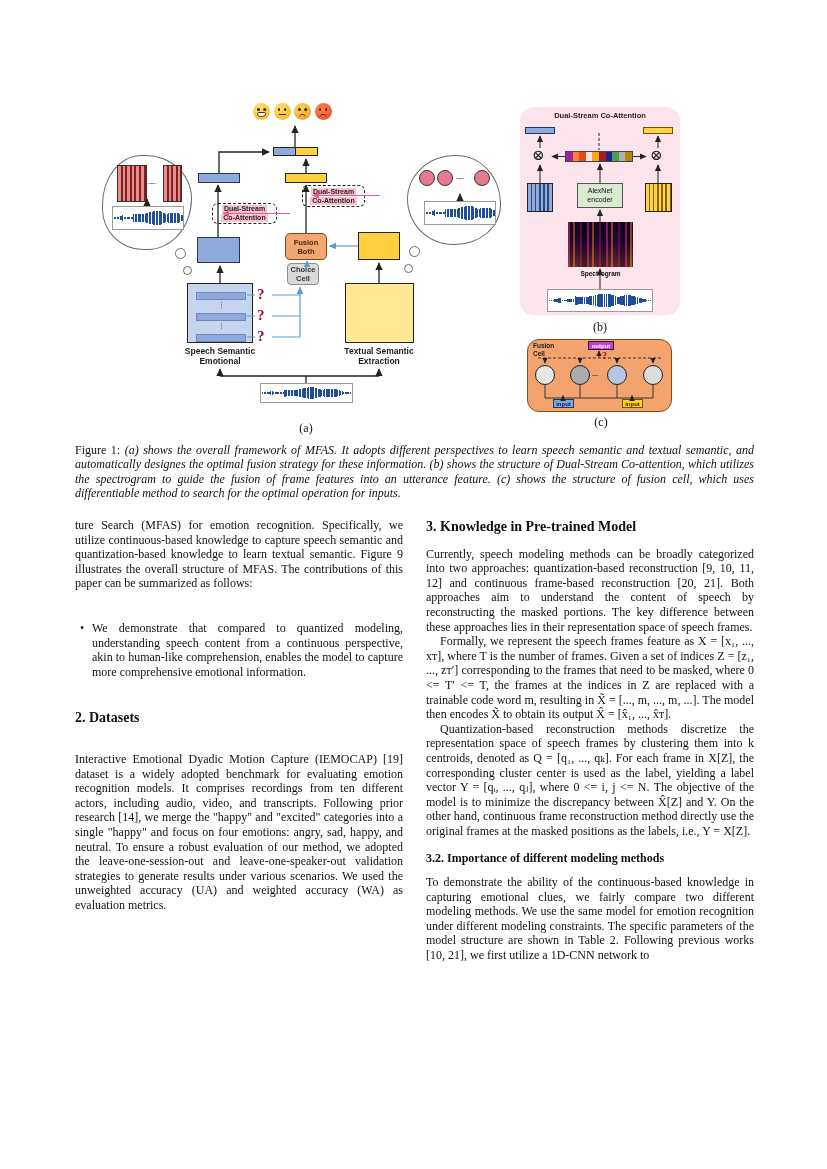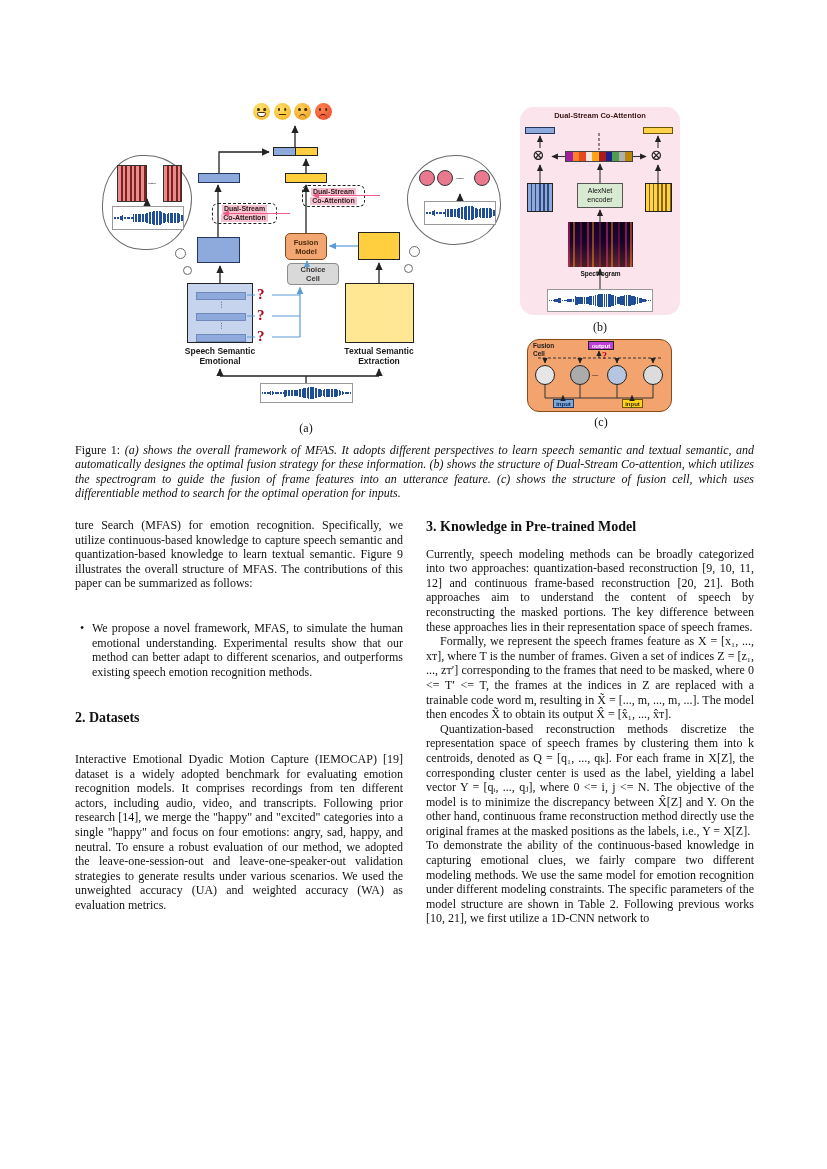--- a/index.html
+++ b/index.html
@@ -91,23 +91,23 @@
       <span>Dual-Stream</span>
       <span>Co-Attention</span>
     </div>
     <div class="abs node dashedbox" style="left:227px;top:90px;width:63px;height:22px">
       <span>Dual-Stream</span>
       <span>Co-Attention</span>
     </div>
 
     <div class="abs node" style="left:122px;top:142px;width:43px;height:26px;background:#8ea9db;border:1.3px solid #24365e"></div>
     <div class="abs node flab" style="left:210px;top:138px;width:42px;height:27px;background:#f2a772;border:1.3px solid #80491a;border-radius:5px;font-size:7.5px;line-height:9px;display:flex;align-items:center;justify-content:center;color:#4d2a08">Fusion
-Model</div>
+Both</div>
     <div class="abs node" style="left:283px;top:137px;width:42px;height:28px;background:#ffcf40;border:1.3px solid #222"></div>
-    <div class="abs node flab" style="left:212px;top:168px;width:52px;height:22px;background:#d9d9d9;border:1.2px solid #8c8c8c;border-radius:4px;font-size:7.5px;line-height:9px;display:flex;align-items:center;justify-content:center;color:#333">Choice
+    <div class="abs node flab" style="left:212px;top:168px;width:32px;height:22px;background:#d9d9d9;border:1.2px solid #8c8c8c;border-radius:4px;font-size:7.5px;line-height:9px;display:flex;align-items:center;justify-content:center;color:#333">Choice
 Cell</div>
 
     <div class="abs node" style="left:112px;top:188px;width:66px;height:60px;background:#c6d4ee;border:1.4px solid #222">
       <div class="abs" style="left:8px;top:8px;width:50px;height:8px;background:#8ea9db;border:0.8px solid #7189b8"></div>
       <div class="abs" style="left:8px;top:29px;width:50px;height:8px;background:#8ea9db;border:0.8px solid #7189b8"></div>
       <div class="abs" style="left:8px;top:50px;width:50px;height:8px;background:#8ea9db;border:0.8px solid #7189b8"></div>
       <span class="vdots" style="left:30px;top:18px">⋮</span>
       <span class="vdots" style="left:30px;top:39px">⋮</span>
     </div>
     <div class="abs node" style="left:270px;top:188px;width:69px;height:60px;background:#ffe794;border:1.4px solid #222"></div>
@@ -467,26 +467,27 @@
         <path d="M557,305 L557,300.5" marker-end="url(#aB)"></path>
       </g>
     </svg>
   </div>
 
   <p class="caption"><span class="capfix">Figure 1:</span><span> (a) shows the overall framework of MFAS. It adopts different perspectives to learn speech semantic and textual semantic, and automatically designes the optimal fusion strategy for these information. (b) shows the structure of Dual-Stream Co-attention, which utilizes the spectrogram to guide the fusion of frame features into an utterance feature. (c) shows the structure of fusion cell, which uses differentiable method to search for the optimal operation for inputs.</span></p>
 
   <div class="col colL">
     <p>ture Search (MFAS) for emotion recognition. Specifically, we utilize continuous-based knowledge to capture speech semantic and quantization-based knowledge to learn textual semantic. Figure 9 illustrates the overall structure of MFAS. The contributions of this paper can be summarized as follows:</p>
     <ul class="bullets">
-      <li>We propose a novel framework, MFAS, to simulate the human emotional understanding. Experimental results show that our method can better adapt to different scenarios, and outperforms existing speech emotion recognition methods.</li>
+      <li>We demonstrate that compared to quantized modeling, understanding speech content from a continuous perspective, akin to human-like comprehension, enables the model to capture more comprehensive emotional information.</li>
     </ul>
     <h2 class="h-sec h2d">2. Datasets</h2>
     <p>Interactive Emotional Dyadic Motion Capture (IEMOCAP) [19] dataset is a widely adopted benchmark for evaluating emotion recognition models. It comprises recordings from ten different actors, including audio, video, and transcripts. Following prior research [14], we merge the "happy" and "excited" categories into a single "happy" and focus on four emotions: angry, sad, happy, and neutral. To ensure a robust evaluation of our method, we adopted the leave-one-session-out and leave-one-speaker-out validation strategies to generate results under various scenarios. We used the unweighted accuracy (UA) and weighted accuracy (WA) as evaluation metrics.</p>
   </div>
 
   <div class="col colR">
     <h2 class="h-sec h3k">3. Knowledge in Pre-trained Model</h2>
     <p>Currently, speech modeling methods can be broadly categorized into two approaches: quantization-based reconstruction [9, 10, 11, 12] and continuous frame-based reconstruction [20, 21]. Both approaches aim to understand the content of speech by reconstructing the masked portions. The key difference between these approaches lies in their representation space of speech frames.</p>
     <p class="indent">Formally, we represent the speech frames feature as X = [x₁, ..., xᴛ], where T is the number of frames. Given a set of indices Z = [z₁, ..., zᴛ′] corresponding to the frames that need to be masked, where 0 &lt;= T′ &lt;= T, the frames at the indices in Z are replaced with a trainable code word m, resulting in X̃ = [..., m, ..., m, ...]. The model then encodes X̃ to obtain its output X̂ = [x̂₁, ..., x̂ᴛ].</p>
     <p class="indent">Quantization-based reconstruction methods discretize the representation space of speech frames by clustering them into k centroids, denoted as Q = [q₁, ..., qₖ]. For each frame in X[Z], the corresponding cluster center is used as the label, yielding a label vector Y = [qᵢ, ..., qⱼ], where 0 &lt;= i, j &lt;= N. The objective of the model is to minimize the discrepancy between X̂[Z] and Y. On the other hand, continuous frame reconstruction method directly use the original frames at the masked positions as the labels, i.e., Y = X[Z].</p>
+    <h3 class="h-sub s32">3.2. Importance of different modeling methods</h3>
     <p>To demonstrate the ability of the continuous-based knowledge in capturing emotional clues, we fairly compare two different modeling methods. We use the same model for emotion recognition under different modeling constraints. The specific parameters of the model structure are shown in Table 2. Following previous works [10, 21], we first utilize a 1D-CNN network to</p>
   </div>
 </div>
 
 </body></html>

